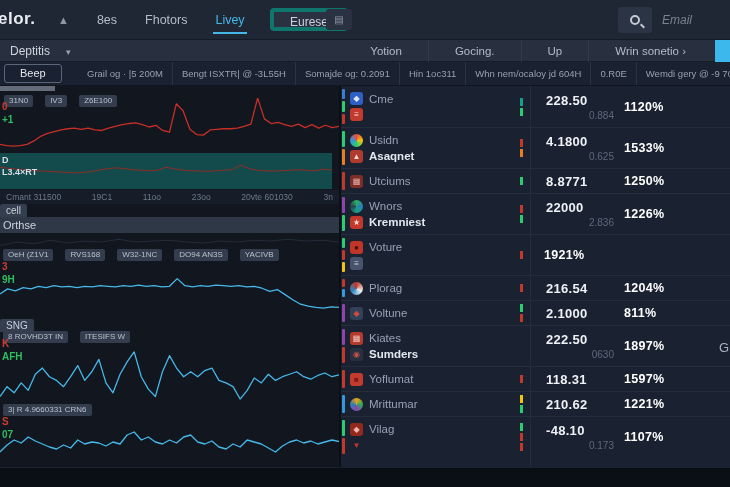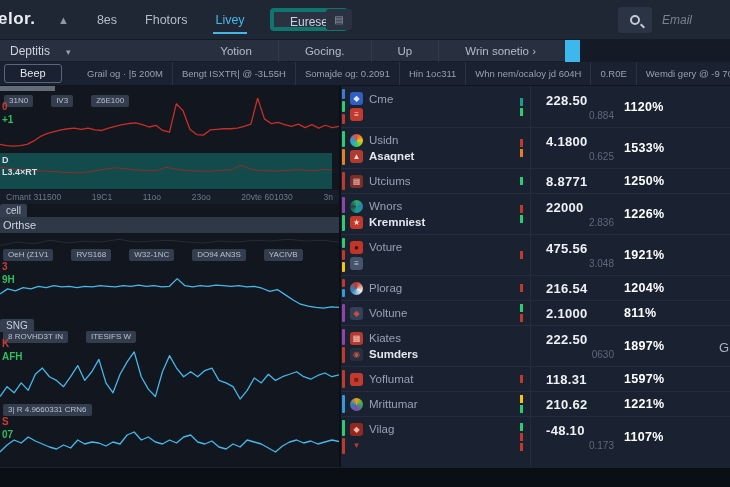--- a/index.html
+++ b/index.html
@@ -17,39 +17,39 @@
   .btn-dark{position:absolute;left:270px;top:8px;height:23px;padding:0 16px;background:#2a3140;border:4px solid #0f766e;border-radius:4px;color:#ccd3dd;font-size:12px;line-height:21px;}
   .iconbtn{position:absolute;left:326px;top:9px;width:26px;height:21px;background:#2a3140;border-radius:3px;color:#8e99a8;font-size:10px;text-align:center;line-height:21px;}
   .search{position:absolute;right:4px;top:7px;display:flex;align-items:center;}
   .searchiconbox{width:34px;height:26px;background:#2b3445;border-radius:3px;display:flex;align-items:center;justify-content:center;}
   .mag{position:relative;width:10px;height:10px;border:2px solid #c3cad4;border-radius:50%;display:inline-block;}
   .mag::after{content:"";position:absolute;left:8px;top:8px;width:5px;height:2px;background:#c3cad4;transform:rotate(45deg);}
   .search input{width:66px;background:transparent;border:none;outline:none;color:#86efac;font-size:12px;margin-left:8px;font-style:italic;}
   .search input::placeholder{color:#79828f;}
 
   
-  .filterbar{position:absolute;left:0;top:40px;width:580px;height:22px;background:#28303f;border-bottom:1px solid #161c28;}
+  .filterbar{position:absolute;left:0;top:40px;width:730px;height:22px;background:#28303f;border-bottom:1px solid #161c28;}
   .ddl{position:absolute;left:10px;top:0;height:22px;line-height:22px;font-size:12px;color:#ced5de;}
   .ddl .caret{color:#98a2b1;font-size:9px;margin-left:16px;}
   .flinks{position:absolute;right:18px;top:0;height:22px;display:flex;align-items:flex-start;}
   .flinks .li{font-size:11.5px;color:#b2bbc7;padding:0 26px;line-height:22px;border-left:1px solid #313b4c;}
   .flinks .li:first-child{border-left:none;}
   .bluebtn{position:absolute;right:0;top:0;width:15px;height:22px;background:#3db8ec;}
 
   
   .statsbar{position:absolute;left:0;top:62px;width:730px;height:24px;background:#1a2130;border-bottom:1px solid #10151e;overflow:hidden;}
   .beep{position:absolute;left:4px;top:2px;height:19px;padding:0 15px;background:transparent;border:1px solid #59657a;border-radius:3px;color:#e2e8ef;font-size:11px;line-height:17px;}
   .stats{position:absolute;left:78px;top:0;right:0;height:24px;display:flex;align-items:center;white-space:nowrap;}
   .stats .li{font-size:9.5px;color:#96a1b0;padding:0 9px;border-left:1px solid #2b3443;line-height:24px;}
   .stats .li:first-child{border-left:none;}
 
   
   .chart-panel{position:absolute;left:0;top:86px;width:339px;height:381px;background:#11161f;}
   .stub{position:absolute;left:0;top:0;width:55px;height:5px;background:#7b8290;opacity:.8;}
-  .badges{position:absolute;display:flex;gap:18px;}
+  .badges{position:absolute;display:flex;gap:12px;}
   .badge{background:#333d4d;color:#b7c0cc;font-size:8px;padding:1px 5px;border-radius:2px;line-height:10px;white-space:nowrap;}
   .b1{left:4px;top:9px;}
   .b2{left:3px;top:163px;}
   .b3{left:3px;top:245px;}
   .b4{left:3px;top:318px;}
   .spark{position:absolute;display:block;}
   .c1{left:0;top:12px;width:339px;height:58px;}
   .cb{left:0;top:4px;width:100%;height:27px;}
   .c2{left:0;top:176px;width:339px;height:64px;}
   .c3{left:0;top:256px;width:339px;height:62px;}
@@ -324,24 +324,20 @@
               <span class="aicon" style="background: rgb(193, 53, 40); color: rgb(59, 15, 12);">●</span>
               <span class="nm1">Voture</span>
             </div>
             <div class="nline">
               <span class="aicon" style="background: rgb(70, 83, 106); color: rgb(203, 212, 226);">≡</span>
             </div>
           </div>
           <div class="ticks">
             <i style="background: rgb(192, 57, 43);"></i>
           </div>
-          <div class="pricecol">
-            <div class="price">475.56</div>
-            <div class="sub">3.048</div>
-          </div>
           <div class="chg">1921%</div>
         </div>
         <div class="row">
           <div class="accent">
             <i style="background: rgb(192, 57, 43);"></i>
             <i style="background: rgb(52, 152, 219);"></i>
           </div>
           <div class="names">
             <div class="nline">
               <span class="aicon" style="background: conic-gradient(rgb(192, 57, 43), rgb(236, 240, 241), rgb(46, 134, 193), rgb(192, 57, 43)); border-radius: 50%;"></span>

